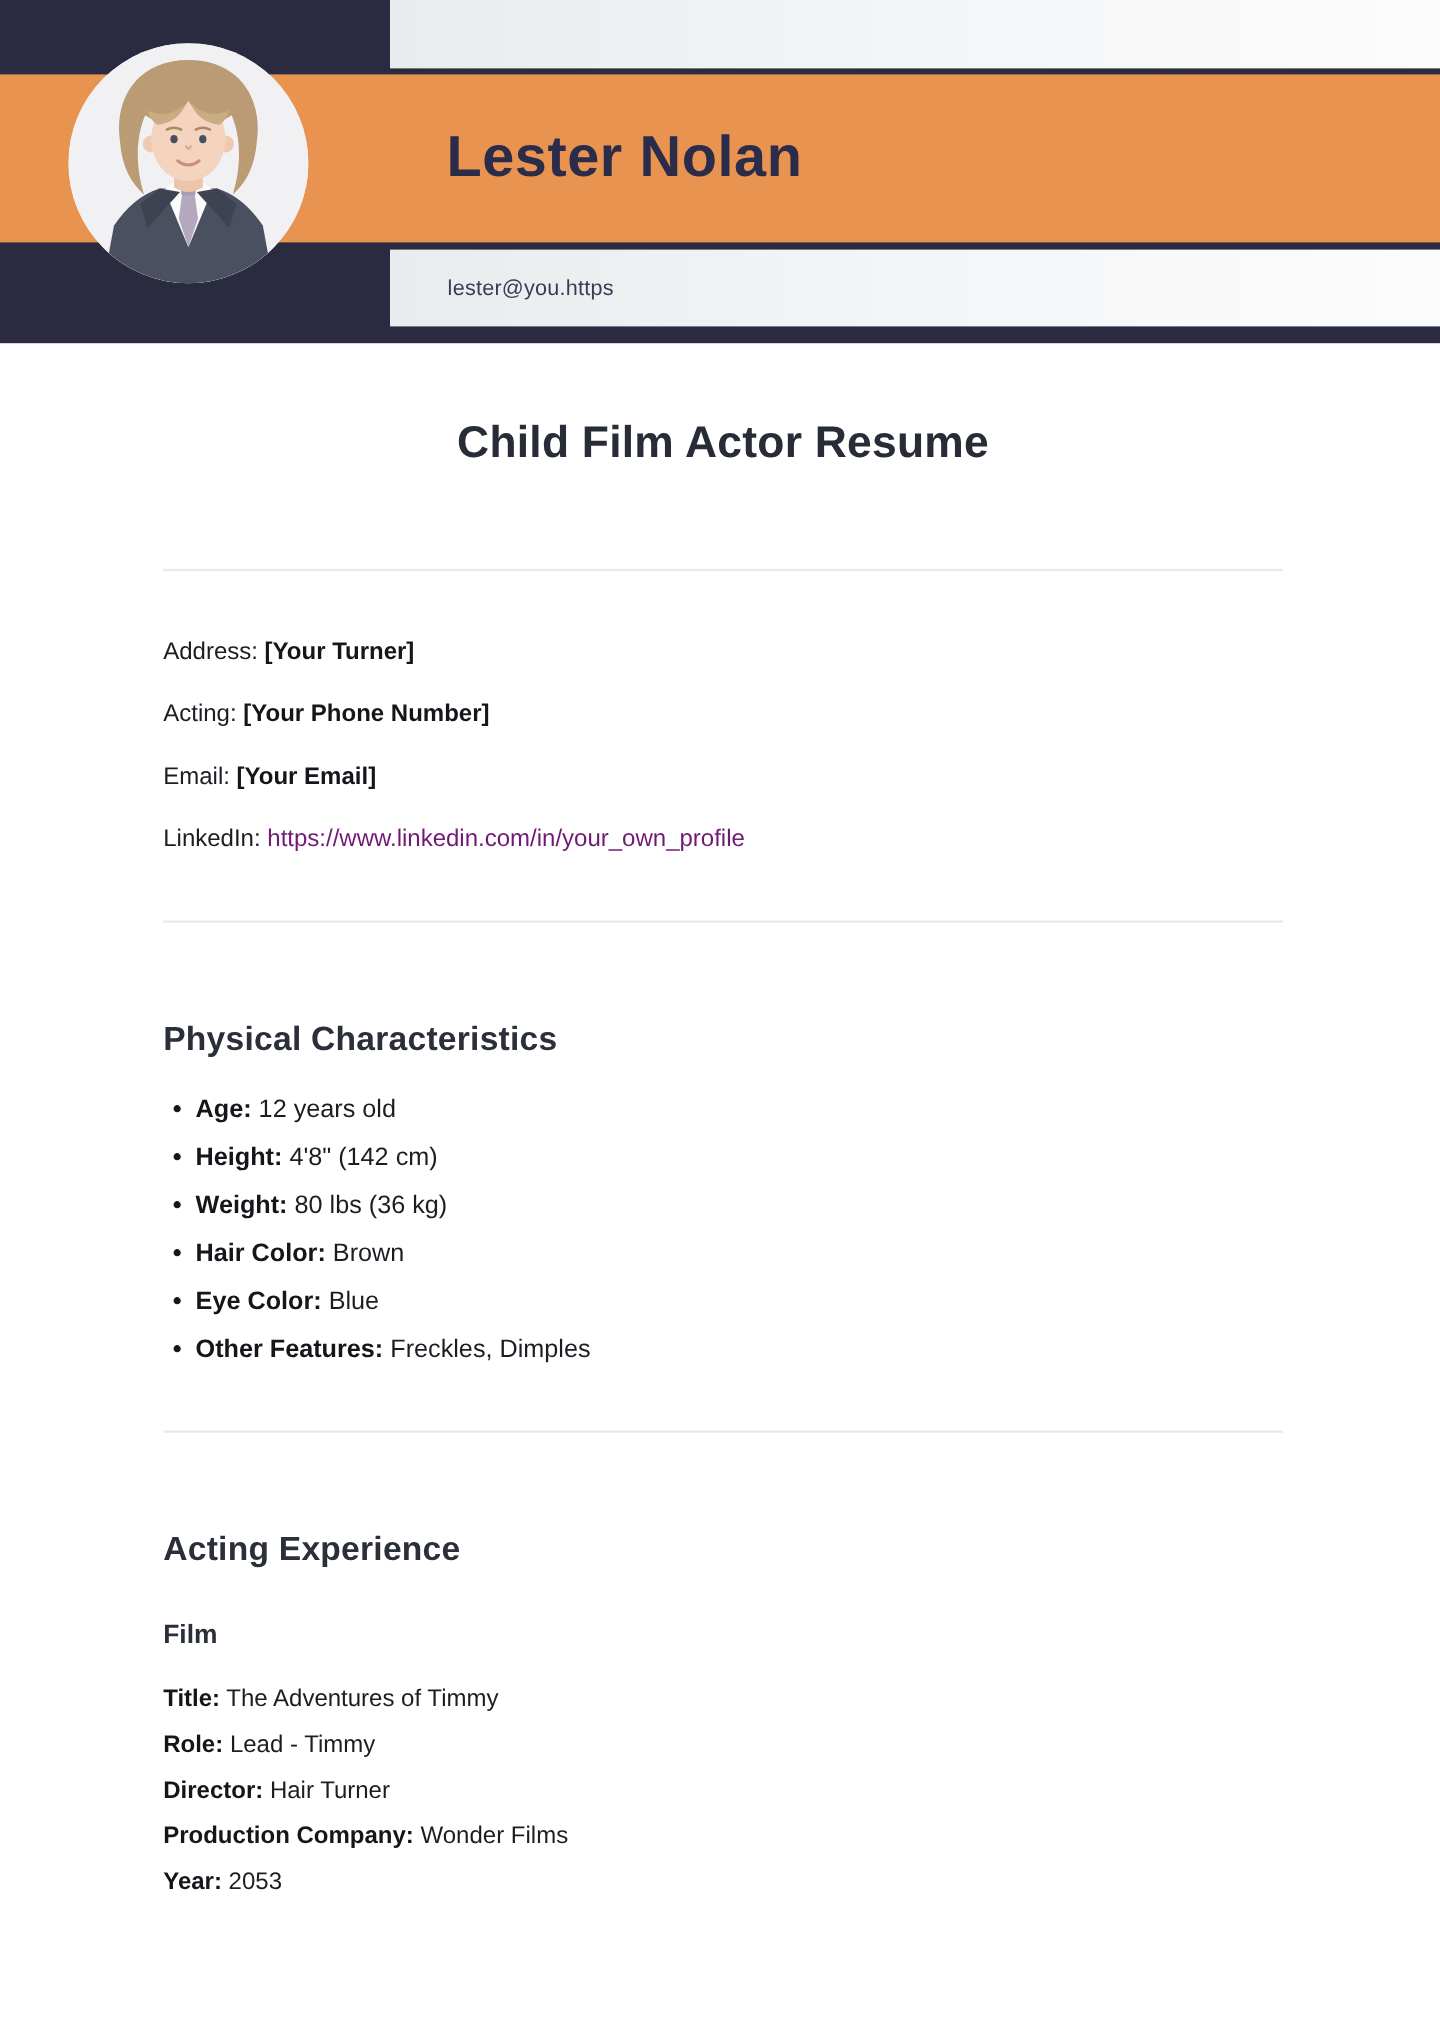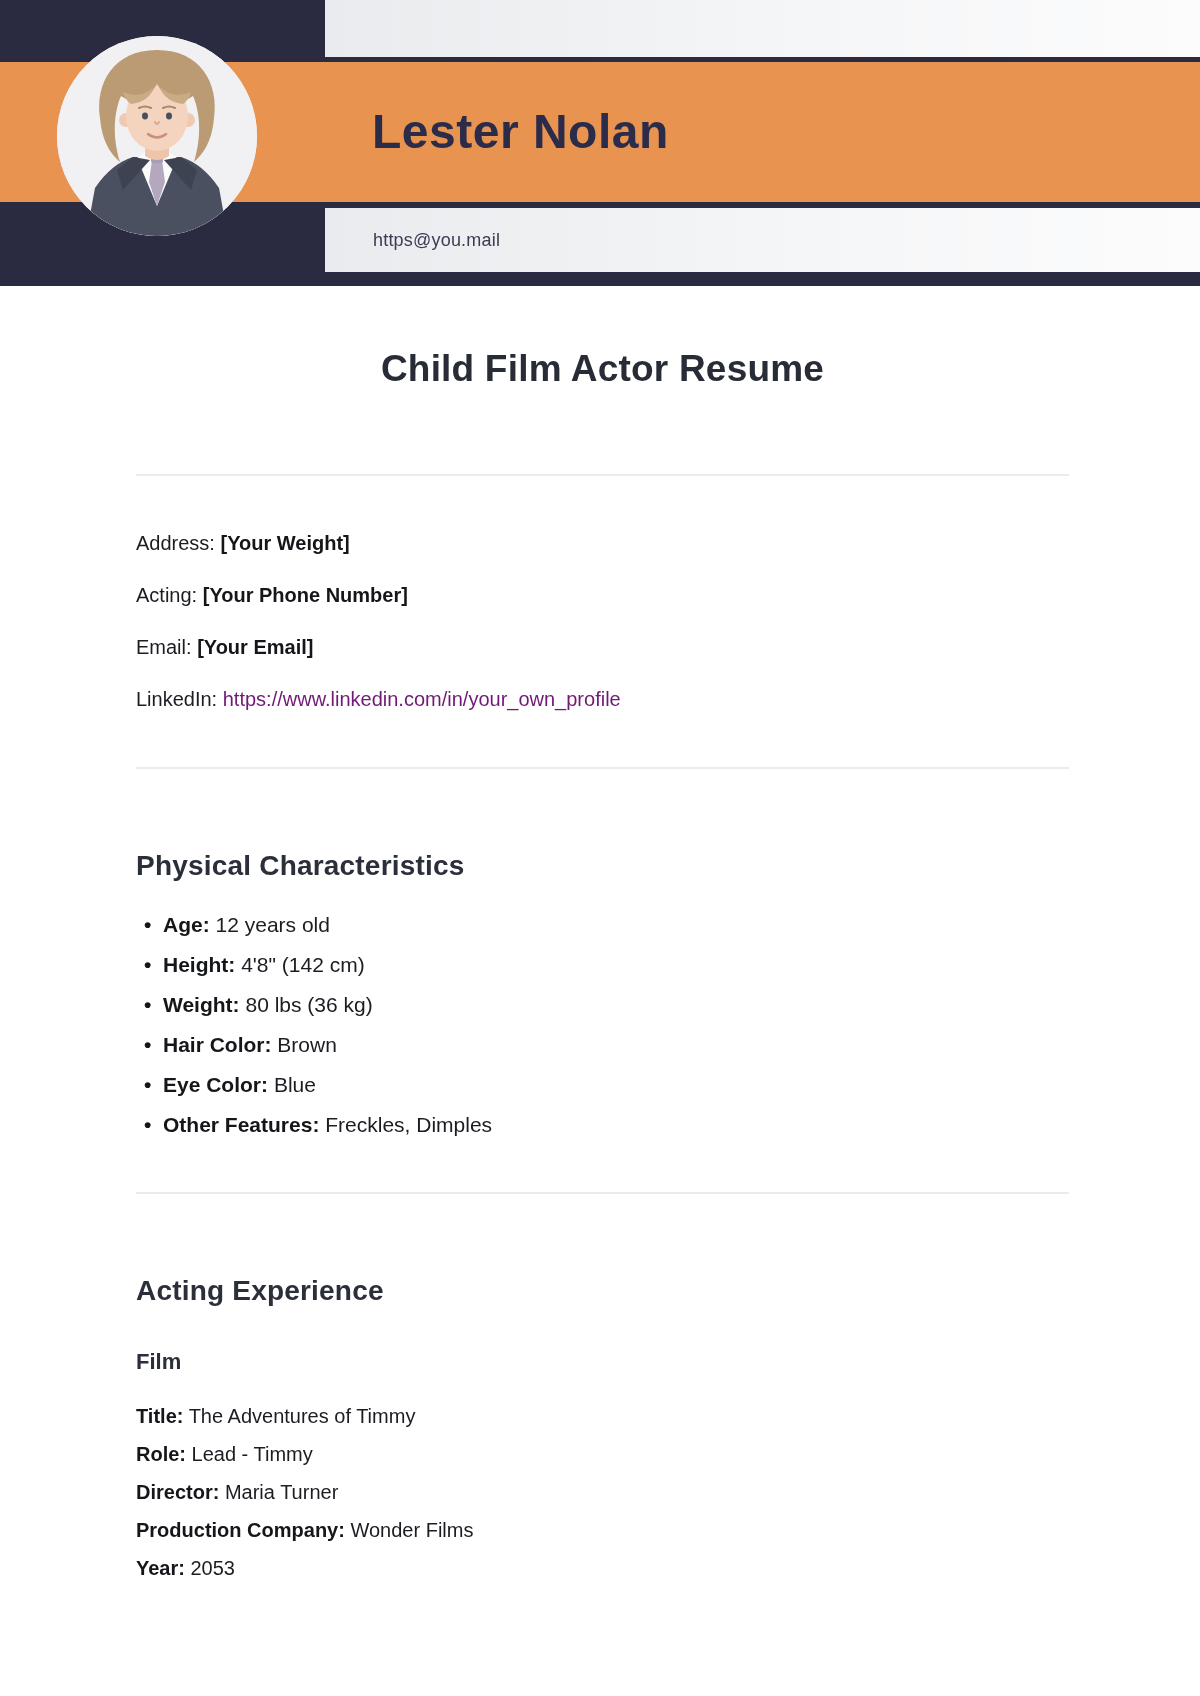--- a/index.html
+++ b/index.html
@@ -182,21 +182,21 @@
 
   <div class="header">
     <div class="panel-top"></div>
     <div class="orange-band"></div>
 
     <div class="name-block">
       <div class="name">Lester Nolan</div>
     </div>
 
     <div class="panel-email">
-      <span class="email-text">https@you.mail</span>
+      <span class="email-text">lester@you.https</span>
     </div>
 
     <div class="photo">
       <svg viewBox="0 0 200 200" aria-hidden="true">
         <rect x="0" y="0" width="200" height="200" fill="#f1f0f3"></rect>
 
         <path d="M28,206 L38,152 Q54,128 76,121 L124,121 Q146,128 162,152 L172,206 Z" fill="#4a5060"></path>
 
         <path d="M80,122 L100,170 L120,122 L112,116 L88,116 Z" fill="#fbfbfc"></path>
 
@@ -227,21 +227,21 @@
     </div>
   </div>
 
   <div class="content">
 
     <h1 class="doc-title">Child Film Actor Resume</h1>
 
     <hr class="divider divider-1">
 
     <div class="contact">
-      <p><span>Address:</span> <strong>[Your Weight]</strong></p>
+      <p><span>Address:</span> <strong>[Your Turner]</strong></p>
       <p><span>Acting:</span> <strong>[Your Phone Number]</strong></p>
       <p><span>Email:</span> <strong>[Your Email]</strong></p>
       <p><span>LinkedIn:</span> <a class="link-value" href="#">https://www.linkedin.com/in/your_own_profile</a></p>
     </div>
 
     <hr class="divider divider-2">
 
     <h2 class="section-heading">Physical Characteristics</h2>
 
     <ul class="bullets">
@@ -255,19 +255,19 @@
 
     <hr class="divider divider-3">
 
     <h2 class="section-heading heading-acting">Acting Experience</h2>
 
     <h3 class="subheading">Film</h3>
 
     <div class="details">
       <p><strong>Title:</strong> <span>The Adventures of Timmy</span></p>
       <p><strong>Role:</strong> <span>Lead - Timmy</span></p>
-      <p><strong>Director:</strong> <span>Maria Turner</span></p>
+      <p><strong>Director:</strong> <span>Hair Turner</span></p>
       <p><strong>Production Company:</strong> <span>Wonder Films</span></p>
       <p><strong>Year:</strong> <span>2053</span></p>
     </div>
 
   </div>
 </div>
 
 </body></html>

